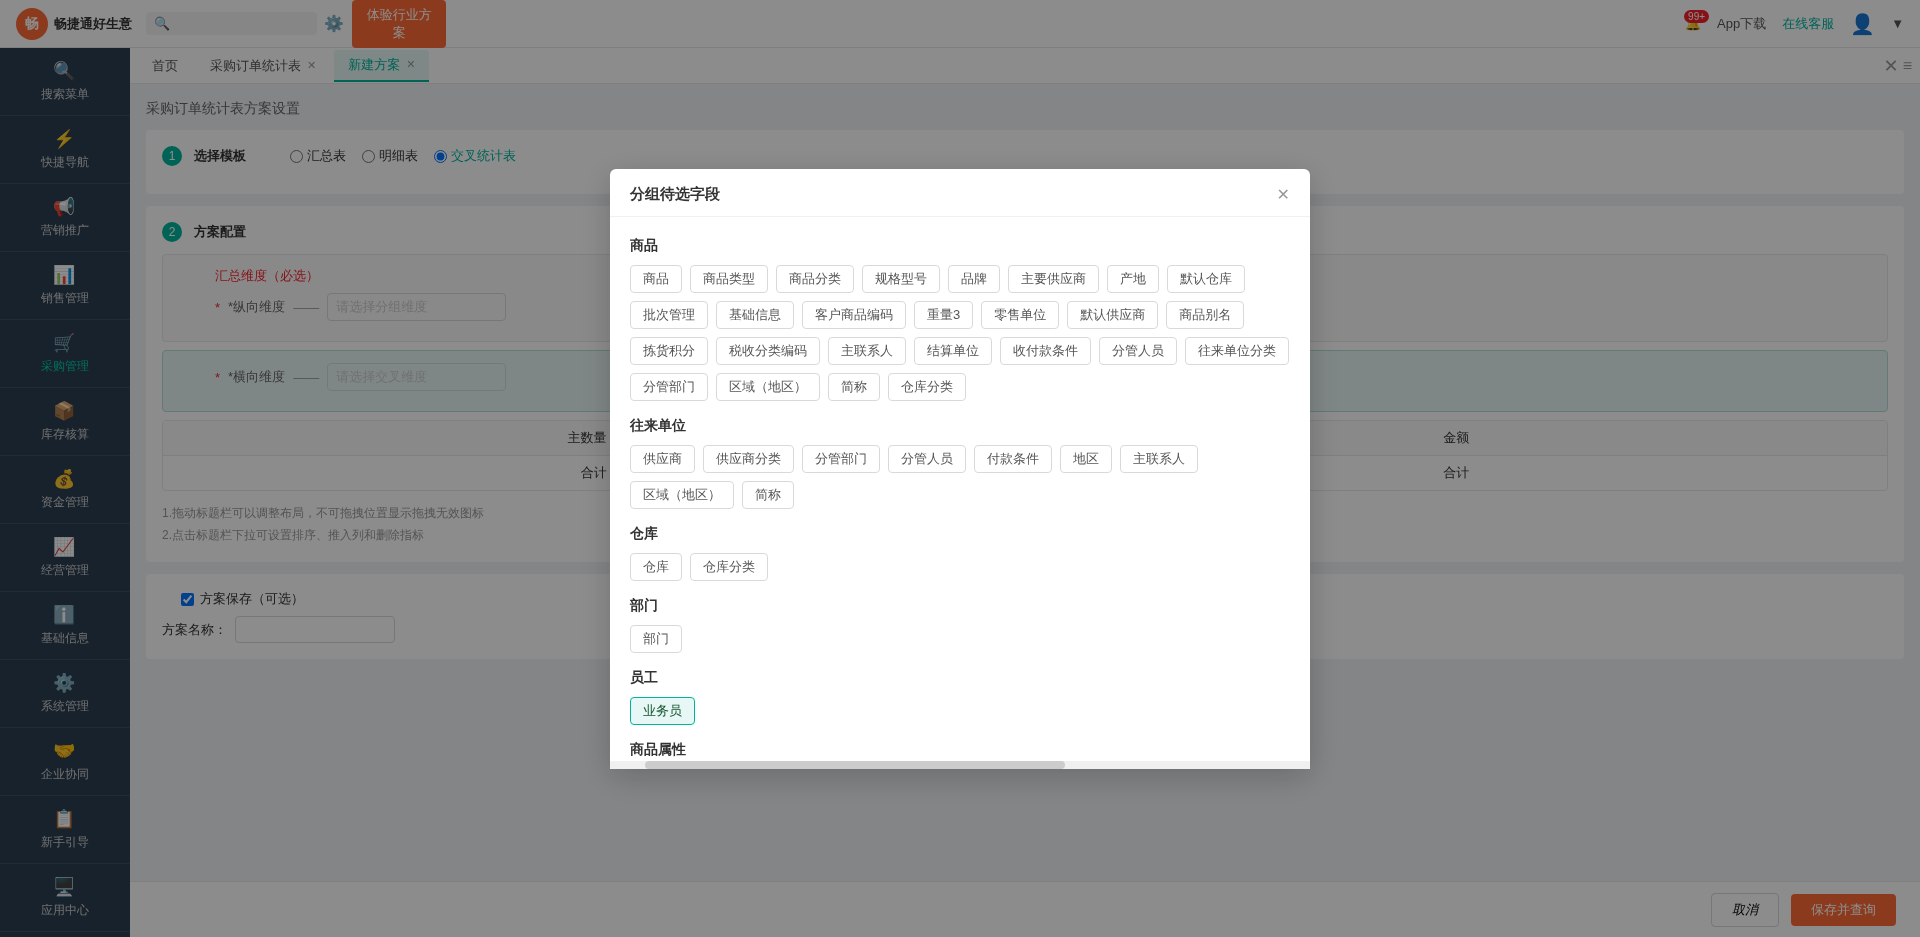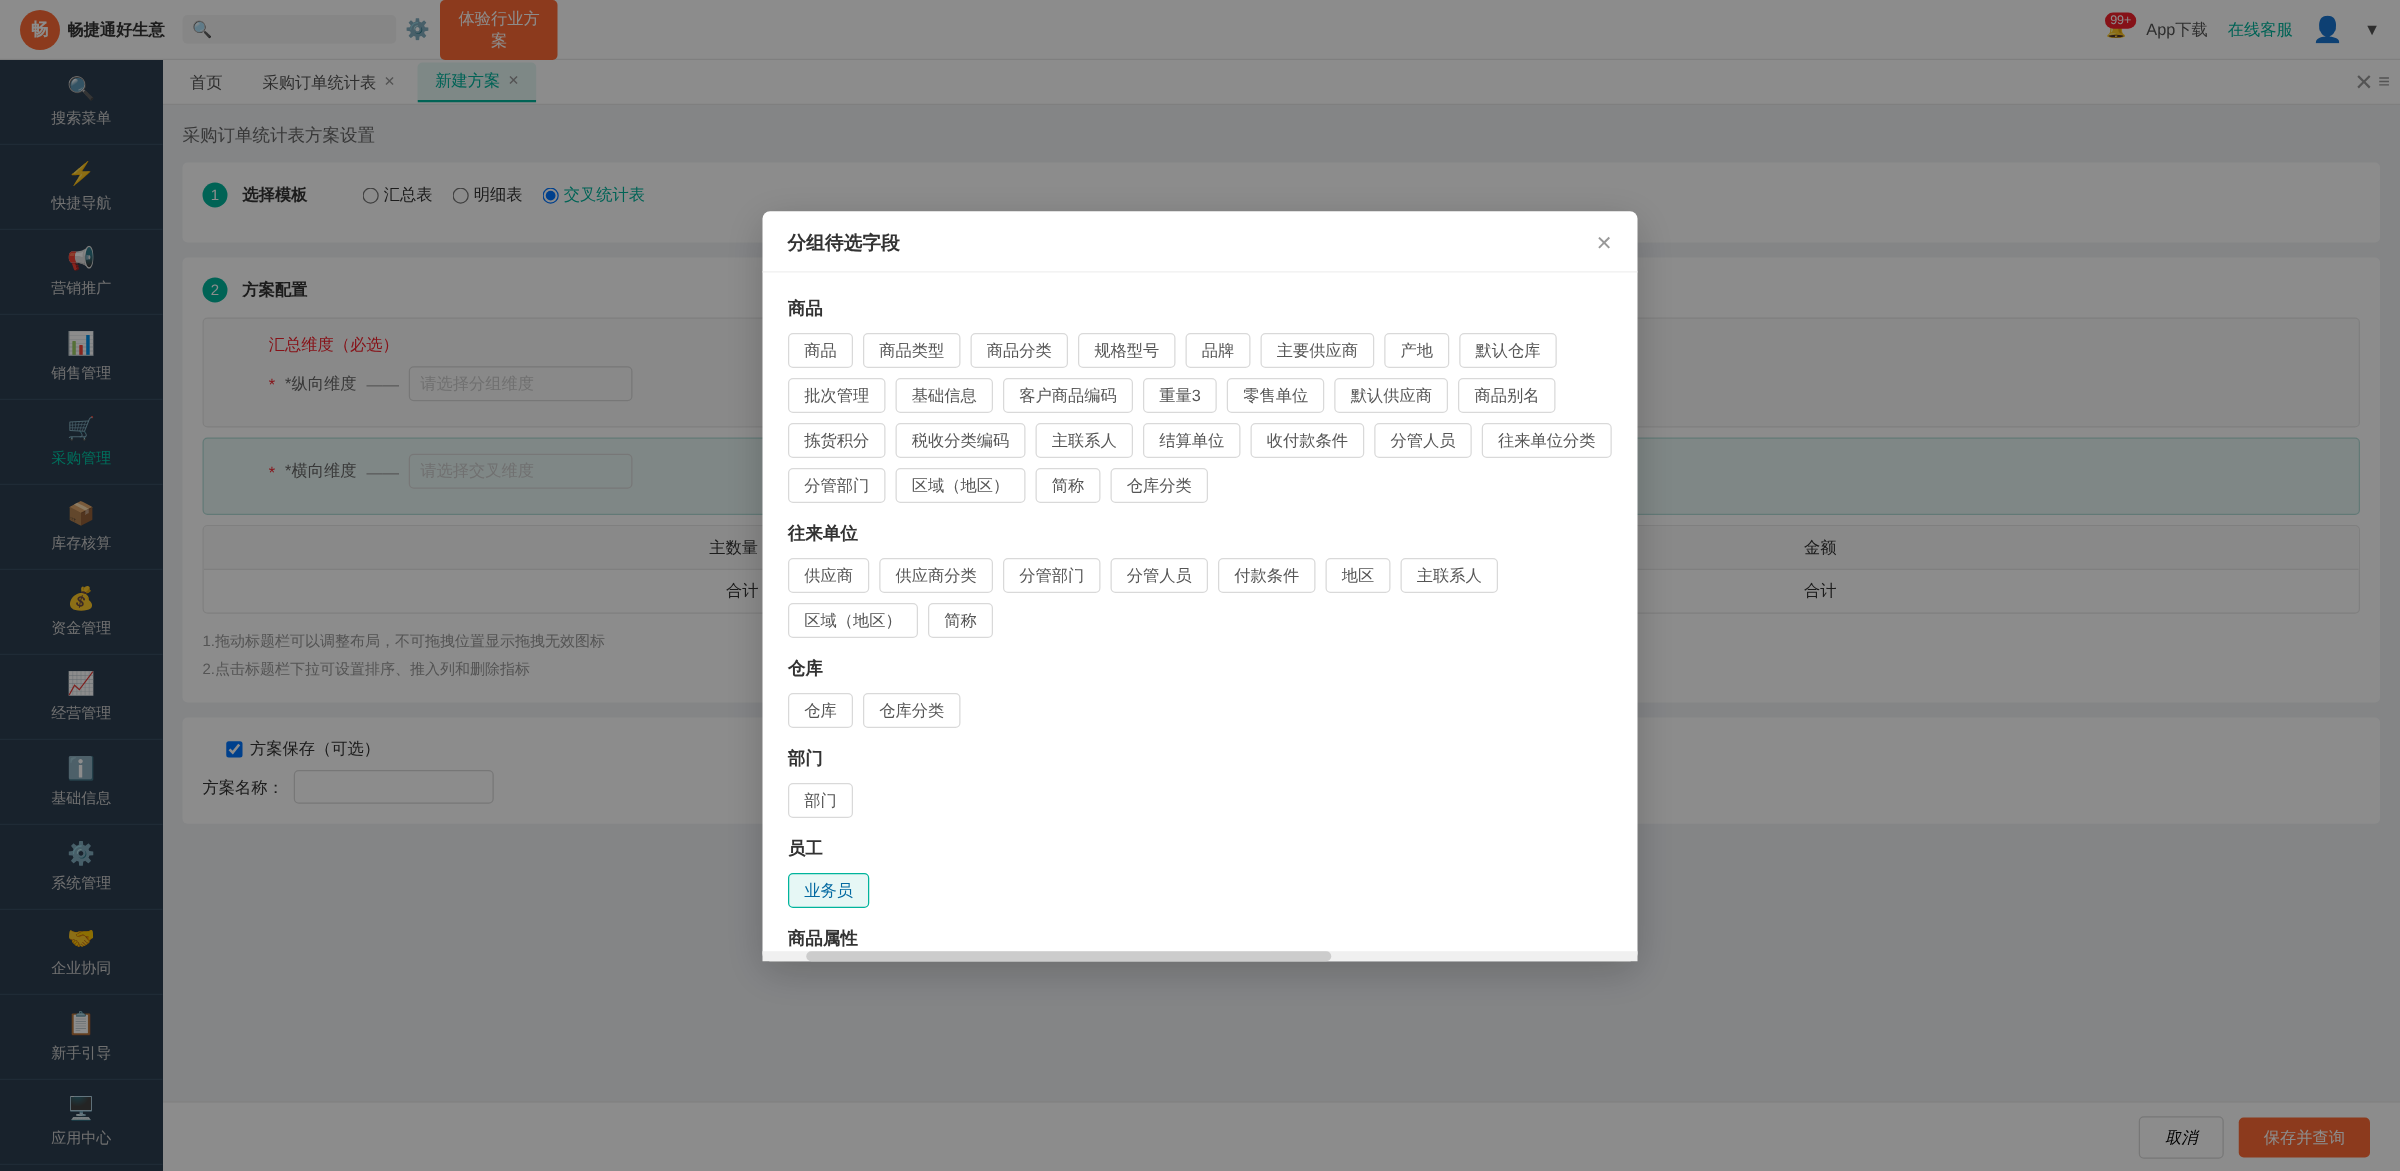--- a/index.html
+++ b/index.html
@@ -224,21 +224,21 @@
       padding: 4px 12px;
       font-size: 13px;
       color: #555;
       cursor: pointer;
       background: #fff;
       white-space: nowrap;
     }
     .field-tag.selected {
       background: #e6f7f5;
       border-color: #00b49c;
-      color: #0369a1;
+      color: #14532d;
       font-family: Liberation Serif, serif;
     }
 
     
     .modal-scroll-track {
       height: 8px;
       background: #f0f0f0;
       position: relative;
       flex-shrink: 0;
     }

